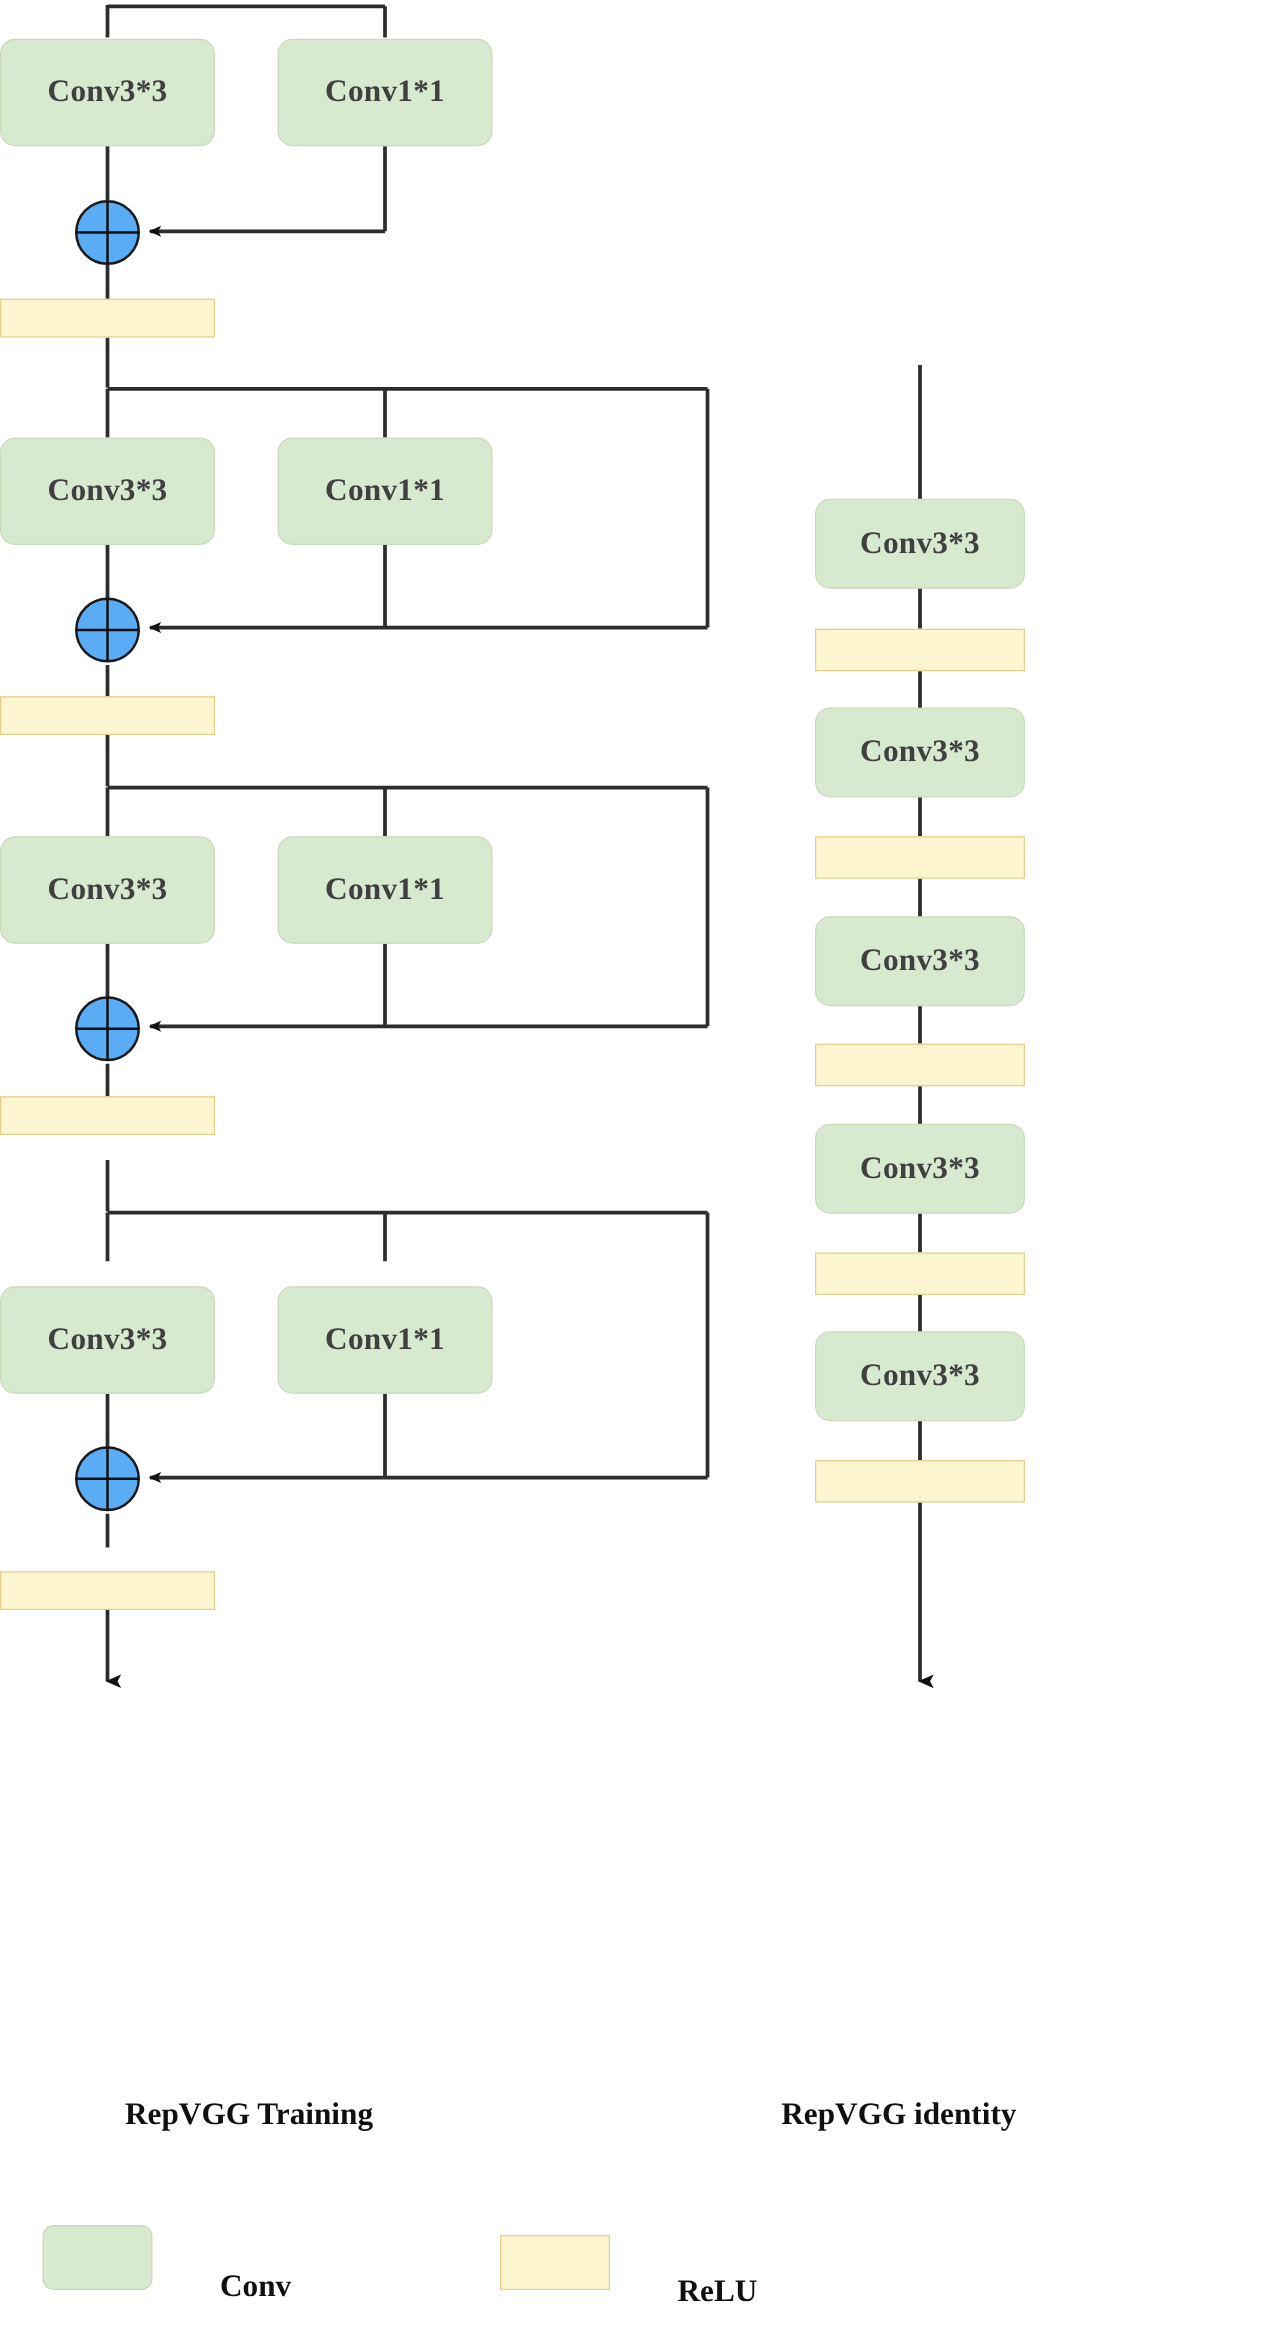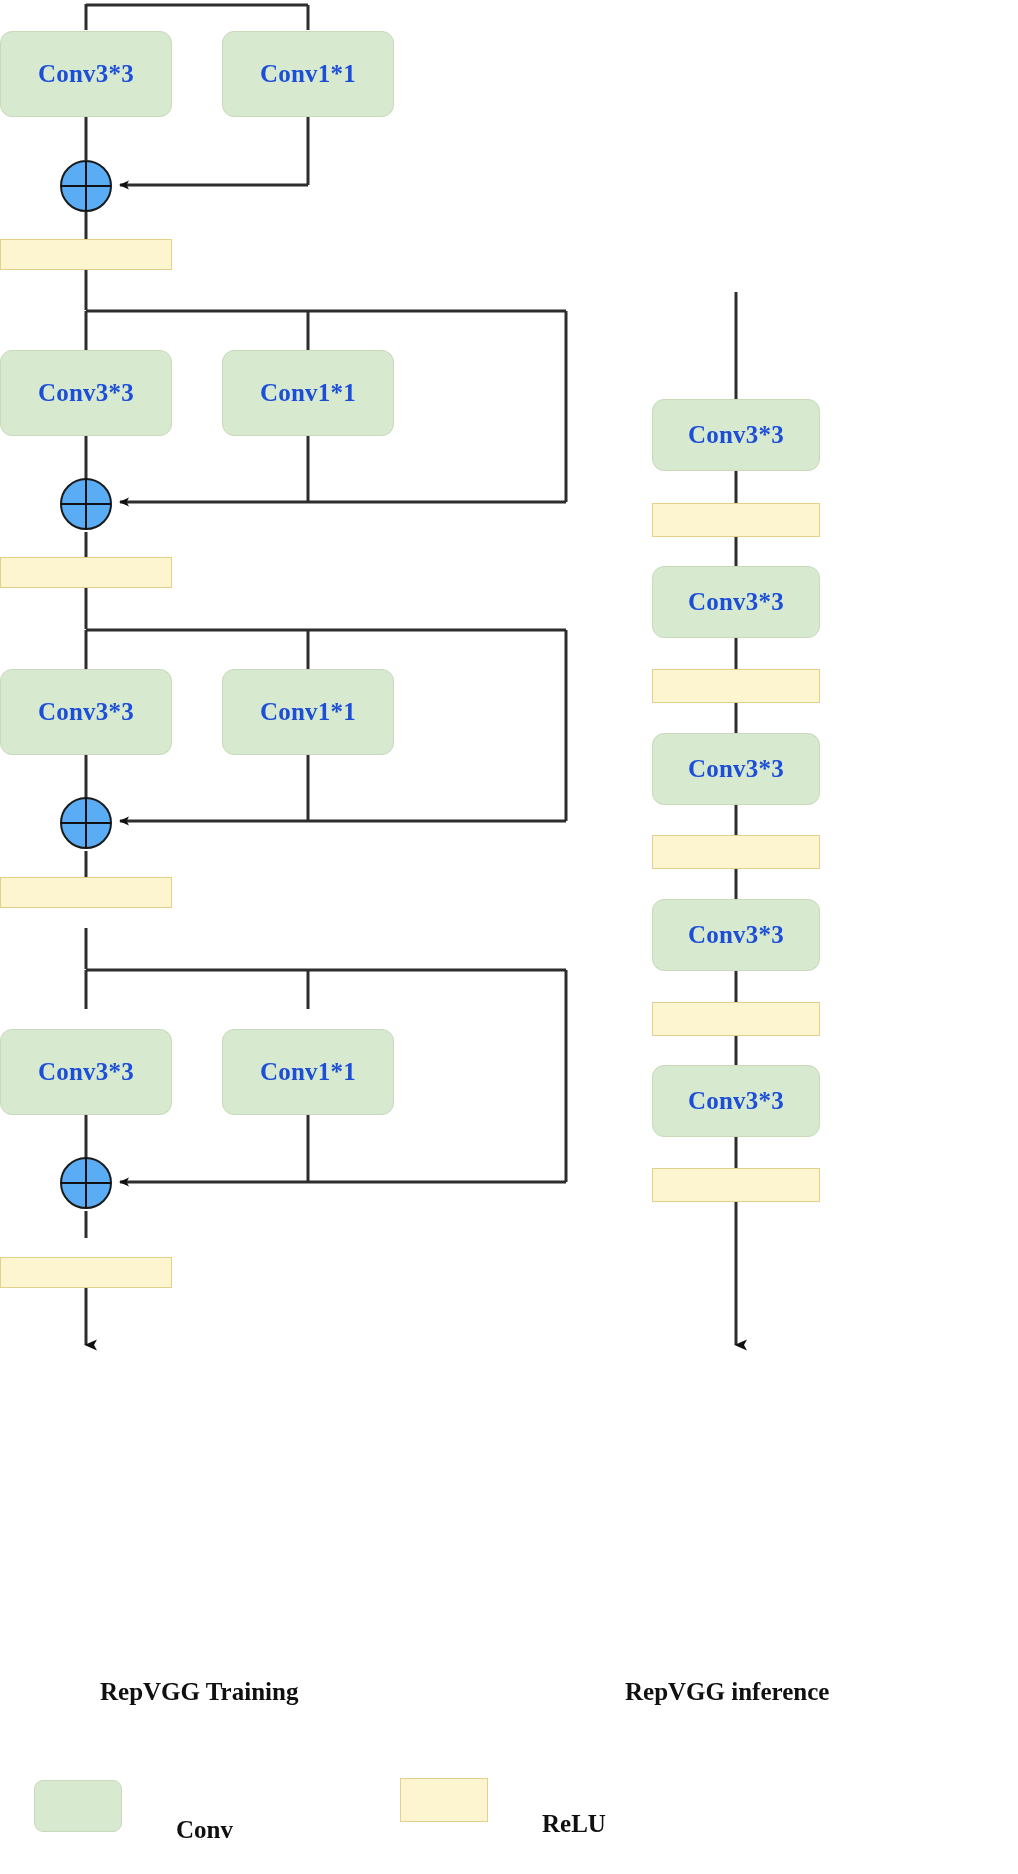--- a/index.html
+++ b/index.html
@@ -17,21 +17,21 @@
   .conv{
     position:absolute;
     background:#d7ead0;
     border:1px solid #c9d9b9;
     border-radius:12px;
     box-sizing:border-box;
     display:flex;align-items:center;justify-content:center;
     font-weight:bold;
     font-size:25px;
     letter-spacing:.2px;
-    color:#1d4ed8;
+    color:#404040;
     z-index:3;
   }
   .relu{
     position:absolute;
     background:#fdf5cf;
     border:1px solid #e3d08a;
     box-sizing:border-box;
     z-index:3;
   }
   .adder{
@@ -206,26 +206,26 @@
     <span>Conv3*3</span>
   </div>
   <div class="relu" style="left:652px;top:1002px;width:168px;height:34px;"></div>
 
   <div class="conv" style="left:652px;top:1065px;width:168px;height:72px;">
     <span>Conv3*3</span>
   </div>
   <div class="relu" style="left:652px;top:1168px;width:168px;height:34px;"></div>
 
   <div class="caption" style="left:100px;top:1678px;font-family:Liberation Serif, serif;">RepVGG Training</div>
-  <div class="caption" style="left:625px;top:1678px;">RepVGG inference</div>
+  <div class="caption" style="left:625px;top:1678px;">RepVGG identity</div>
 
   <div id="legend">
     <div class="lg-item" style="left:34px;top:6px;">
       <div class="lg-swatch-conv"></div>
       <div class="lg-label">Conv</div>
     </div>
-    <div class="lg-item" style="left:400px;top:0;">
+    <div class="lg-item" style="left:400px;top:10px;">
       <div class="lg-swatch-relu"></div>
       <div class="lg-label">ReLU</div>
     </div>
   </div>
 
 </div>
 
 </body></html>

